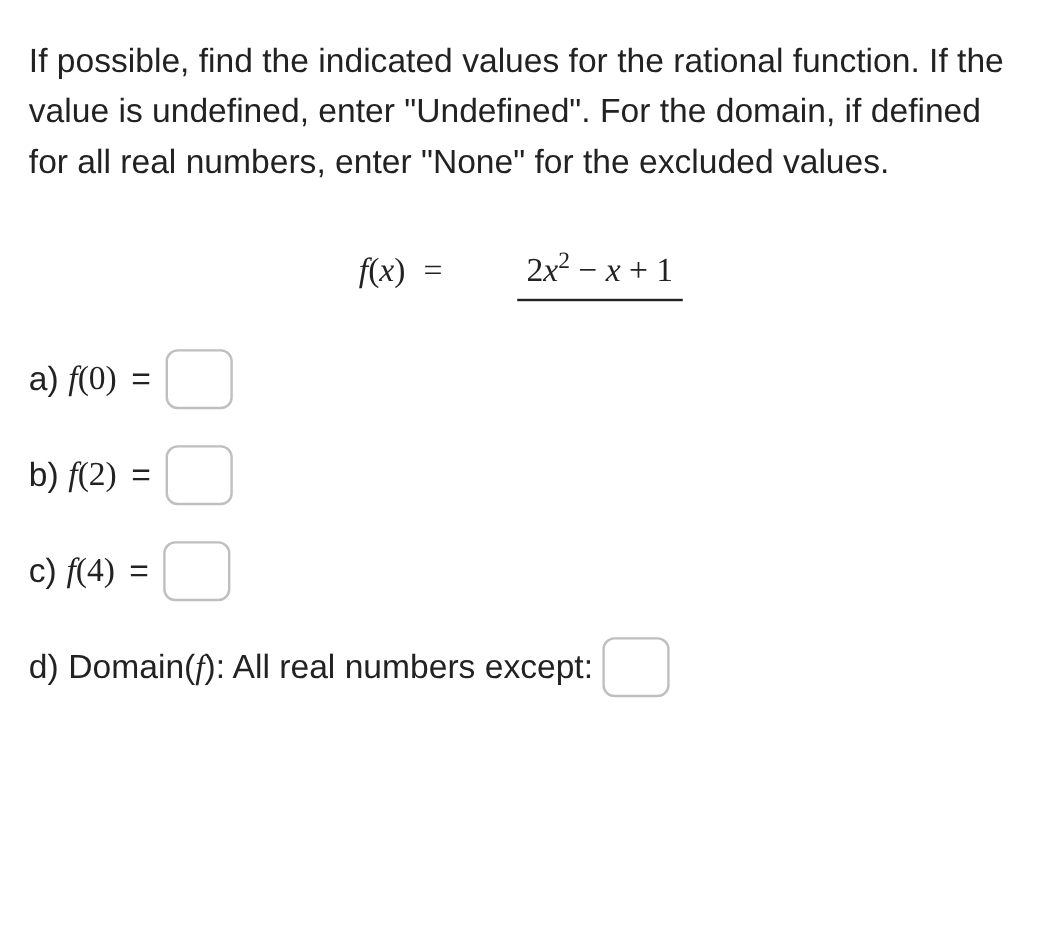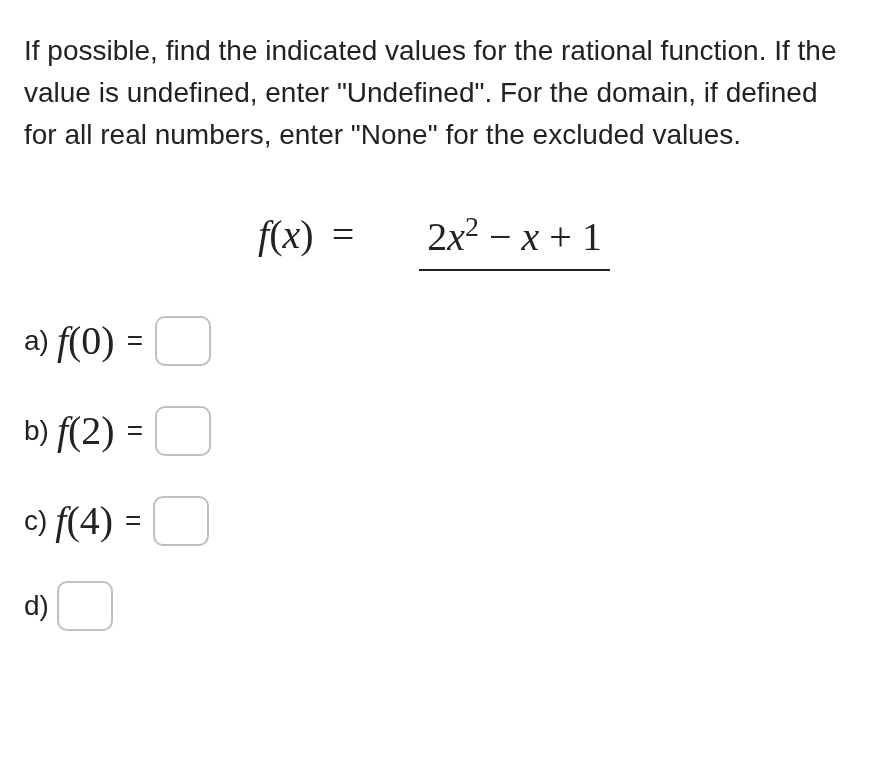--- a/index.html
+++ b/index.html
@@ -69,21 +69,21 @@
       font-size: 24px;
       font-family: Arial, sans-serif;
       padding: 4px;
       outline: none;
     }
     .label-part {
       font-family: Arial, sans-serif;
     }
     .fn-label {
       font-family: "Times New Roman", Times, serif;
-      font-size: 40px;
+      font-size: 28px;
     }
     .eq-sign {
       font-family: Arial, sans-serif;
       margin: 0 4px;
     }
     .domain-row {
       display: flex;
       align-items: center;
       gap: 8px;
       margin-bottom: 10px;
@@ -129,14 +129,17 @@
   <span class="label-part">c)</span>
   <span class="fn-label">
     <span class="math">f</span><span class="upright">(</span><span class="upright">4</span><span class="upright">)</span>
   </span>
   <span class="eq-sign">=</span>
   <input type="text" class="answer-box" style="">
 </div>
 
 <div class="domain-row">
   <span class="label-part">d)</span>
+  <span>
+    <span class="label-part">Domain(</span><span class="fn-label math">f</span><span class="label-part">): All real numbers except:</span>
+  </span>
   <input type="text" class="answer-box" style="">
 </div>
 
 </body></html>

